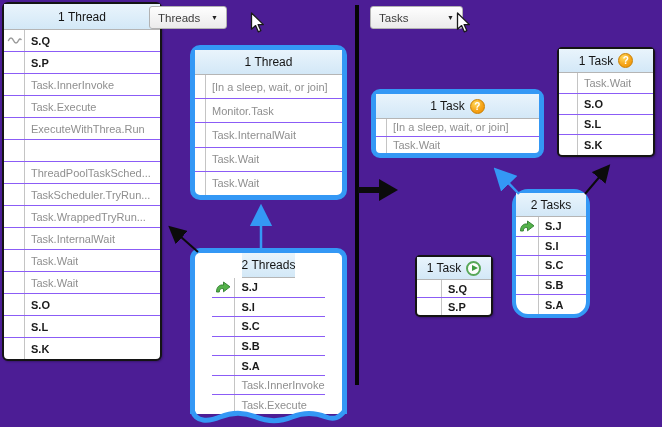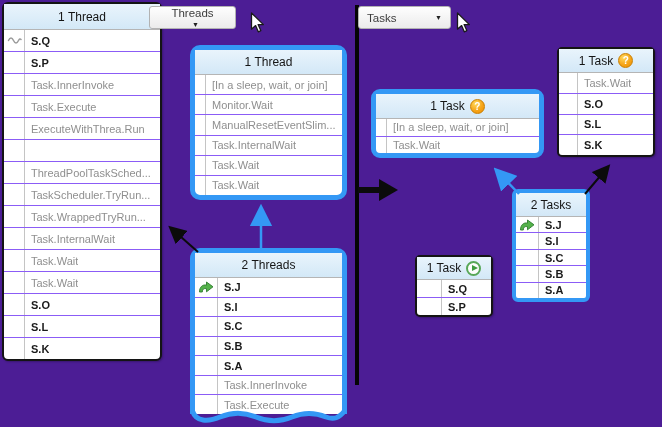--- a/index.html
+++ b/index.html
@@ -21,44 +21,44 @@
   .bold{font-weight:700;}
 
   
   #left-panel{left:2px;top:2px;width:160px;height:359px;}
   #left-panel .hdr{height:25px;}
   #left-panel .gut{width:20px;}
   #thread-box{left:190px;top:45px;width:157px;height:155px;}
   #thread-box .hdr{height:24px;}
   #thread-box .gut{width:10px;}
   #two-threads-box{left:190px;top:248px;width:157px;height:166px;
-       border:5px solid #3498F5;border-bottom:none;border-radius:10px 10px 0 0;}
+       border:5px solid #3498F5;border-bottom:none;border-radius:10px 10px 0 0;align-items:center;}
   #two-threads-box .hdr{height:24px;}
   #two-threads-box .gut{width:22px;}
   #waiting-task-box{left:371px;top:89px;width:173px;height:69px;border-radius:9px;}
   #waiting-task-box .hdr{height:24px;}
   #waiting-task-box .gut{width:10px;}
   #deadlock-task-box{left:557px;top:47px;width:98px;height:110px;border-radius:5px;}
   #deadlock-task-box .hdr{height:23px;}
   #deadlock-task-box .gut{width:18px;}
-  #two-tasks-box{left:512px;top:189px;width:78px;height:113px;border-width:4px;border-radius:6px;}
+  #two-tasks-box{left:512px;top:189px;width:78px;height:129px;border-width:4px;border-radius:16px;}
   #two-tasks-box .hdr{height:23px;}
   #two-tasks-box .gut{width:22px;}
   #running-task-box{left:415px;top:255px;width:78px;height:62px;border-radius:5px;}
   #running-task-box .hdr{height:22px;}
   #running-task-box .gut{width:24px;}
 
   
   .dd{position:absolute;display:flex;align-items:center;box-sizing:border-box;height:23px;
       border:1px solid #b2b2b2;border-radius:3px;background:linear-gradient(#fefefe,#ebebeb);
       padding:0 8px;font-size:11.5px;color:#3c3c3c;cursor:default;}
   .dd .dd-label{flex:1;}
   .dd .dd-arrow{font-size:7px;color:#222;margin-left:6px;}
-  #threads-dd{left:149px;top:6px;width:87px;flex-direction:column;}
-  #tasks-dd{left:358px;top:6px;width:93px;}
+  #threads-dd{left:149px;top:6px;width:78px;}
+  #tasks-dd{left:370px;top:6px;width:93px;}
 
   
   #divider{position:absolute;left:355px;top:5px;width:4px;height:380px;background:#050505;}
 
   
   .overlay{position:absolute;left:0;top:0;pointer-events:none;}
   .badge-q{flex:none;width:15px;height:15px;border-radius:50%;
       background:radial-gradient(circle at 35% 28%,#ffd95e 0%,#f6a519 55%,#ef8d00 100%);
       border:1px solid #c97f00;color:#fff;font-size:10px;font-weight:700;
       display:flex;align-items:center;justify-content:center;box-sizing:border-box;}
@@ -152,25 +152,21 @@
     <div class="hdr">
       <span>1 Thread</span>
     </div>
     <div class="body">
       <div class="row">
           <div class="gut"></div>
           <div class="lbl ext">[In a sleep, wait, or join]</div>
         </div>
       <div class="row">
           <div class="gut"></div>
-          <div class="lbl ext">Monitor.Wait</div>
-        </div>
-      <div class="row">
-          <div class="gut"></div>
-          <div class="lbl ext">ManualResetEventSlim...</div>
+          <div class="lbl ext">Monitor.Task</div>
         </div>
       <div class="row">
           <div class="gut"></div>
           <div class="lbl ext">Task.InternalWait</div>
         </div>
       <div class="row">
           <div class="gut"></div>
           <div class="lbl ext">Task.Wait</div>
         </div>
       <div class="row">

